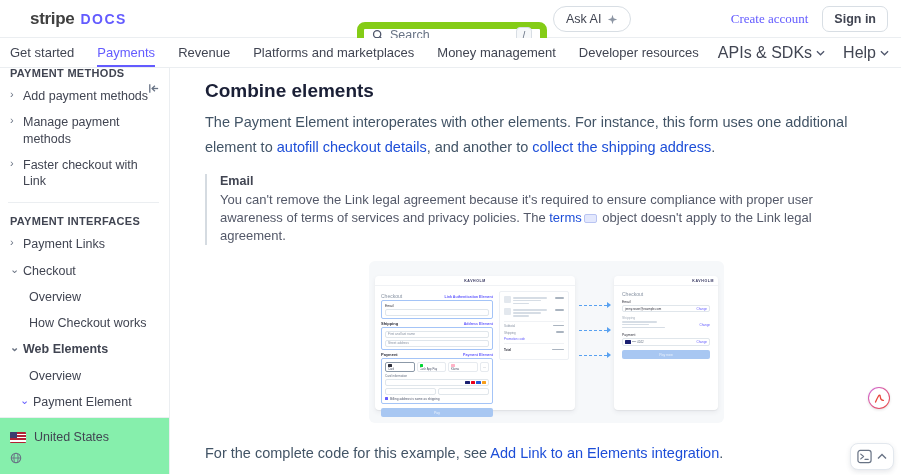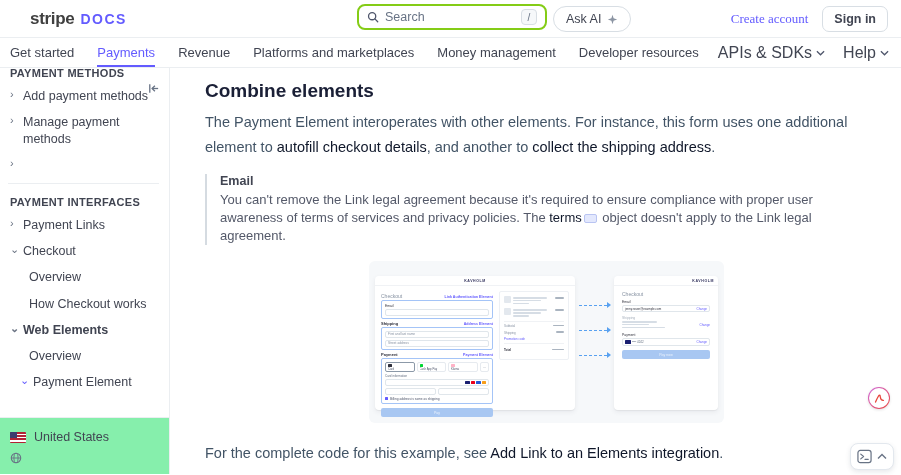--- a/index.html
+++ b/index.html
@@ -5,22 +5,22 @@
   * { margin:0; padding:0; box-sizing:border-box; }
   html,body { width:901px; height:475px; overflow:hidden; background:#fff;
     font-family:"Liberation Sans", sans-serif; }
   .app { position:relative; width:901px; height:475px; background:#fff; }
 
   
   .topbar { position:relative; height:38px; border-bottom:1px solid #EBEEF1; background:#fff; }
   .logo { position:absolute; left:30px; top:9px; display:flex; align-items:baseline; cursor:pointer; }
   .logo .brand { font-size:17px; font-weight:800; color:#404040; letter-spacing:-0.3px; }
   .logo .docs { font-size:14px; font-weight:800; color:#635BFF; margin-left:6px; letter-spacing:1.5px; }
-  .search { position:absolute; left:357px; top:4px; width:190px; height:26px;
-    border:2px solid #84cc16; border-radius:8px; display:flex; align-items:center;
+  .search { position:absolute; left:357px; top:22px; width:190px; height:26px;
+    border:7px solid #84cc16; border-radius:8px; display:flex; align-items:center;
     padding:0 8px; gap:6px; background:#fff; cursor:text; }
   .search .ph { font-size:12.5px; color:#687385; flex:1; }
   .kbd { width:16px; height:16px; border:1px solid #D8DEE4; border-radius:4px;
     font-size:10px; color:#687385; display:flex; align-items:center; justify-content:center; background:#F6F8FA; }
   .askai { position:absolute; left:553px; top:6px; height:26px; border:1px solid #D8DEE4;
     border-radius:13px; background:#fff; display:flex; align-items:center; gap:6px;
     padding:0 12px; font-size:12.5px; color:#414552; cursor:pointer; }
   .top-right { position:absolute; right:13px; top:6px; display:flex; align-items:center; gap:14px; }
   .create-acct { font-size:13px; color:#635BFF; cursor:pointer;font-family:Liberation Serif, serif; }
   .signin { height:26px; border:1px solid #D8DEE4; border-radius:7px; background:#fff;
@@ -56,21 +56,21 @@
   .frow { display:flex; align-items:center; gap:8px; font-size:12.5px; color:#414552;
     padding:4px 0; cursor:pointer; }
   .flag { width:16px; height:11px; border-radius:1px; flex:none;
     background:repeating-linear-gradient(#B22234 0 1.6px,#fff 1.6px 3.2px); position:relative; overflow:hidden; }
   .flag::after { content:''; position:absolute; left:0; top:0; width:7px; height:6px; background:#3C3B6E; }
 
   
   .main { flex:1; padding:12px 0 0 35px; position:relative; }
   h1.title { font-size:19px; font-weight:700; color:#1A1F36; margin-bottom:8px; }
   .para { font-size:14.5px; line-height:25px; color:#425466; max-width:670px; }
-  .lnk { color:#0f172a; cursor:pointer; }
+  .lnk { color:#1d4ed8; cursor:pointer; }
   .note { margin-top:14px; border-left:2px solid #D5DBE1; padding-left:13px; max-width:672px; }
   .note-label { font-size:12.5px; font-weight:700; color:#414552; margin-bottom:3px; }
   .note-body { font-size:13px; line-height:18px; color:#545969; }
   .api-badge { display:inline-block; width:13px; height:9px; border-radius:2px;
     background:#E3E8FD; border:1px solid #B9C4F2; vertical-align:middle; margin:0 2px; cursor:pointer; }
 
   
   .diagram { position:relative; margin:16px 0 0 164px; width:355px; height:162px;
     background:#F6F8FA; border-radius:6px; }
   .card { position:absolute; background:#fff; border-radius:4px;
@@ -212,20 +212,21 @@
         <div class="srow">
           <span class="chev">›</span>
           <span>Add payment methods</span>
         </div>
         <div class="srow">
           <span class="chev">›</span>
           <span>Manage payment methods</span>
         </div>
         <div class="srow">
           <span class="chev">›</span>
+          <span>Faster checkout with Link</span>
         </div>
         <div class="sdivider"></div>
         <div class="side-header">PAYMENT INTERFACES</div>
         <div class="srow">
           <span class="chev">›</span>
           <span>Payment Links</span>
         </div>
         <div class="srow">
           <span class="chev">⌄</span>
           <span>Checkout</span>

